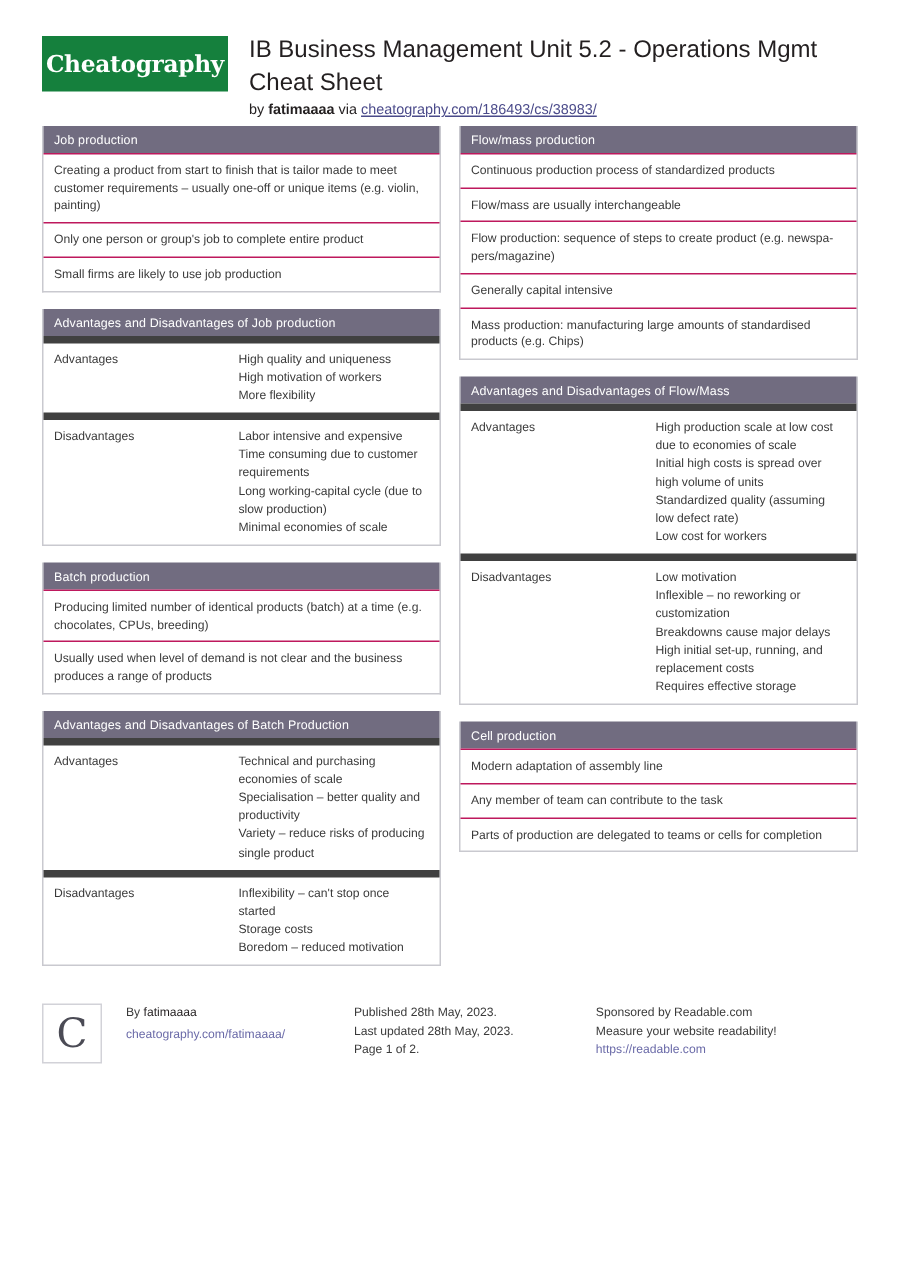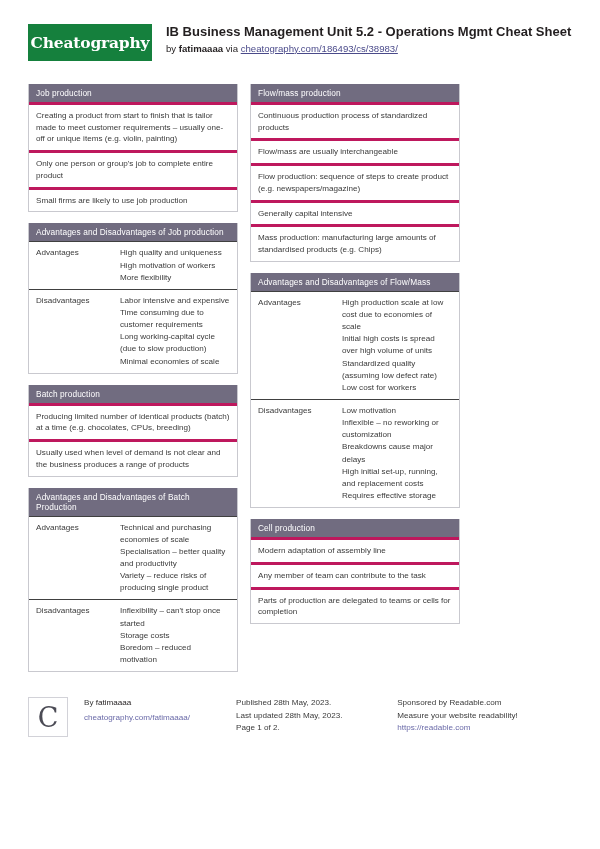--- a/index.html
+++ b/index.html
@@ -38,74 +38,75 @@
   }
   .logo-text {
     color: #ffffff;
     font-size: 15.5px;
     font-weight: bold;
     letter-spacing: -0.2px;
     font-family: "DejaVu Serif", serif;
   }
   .title-block { padding-top: 1px; }
   .doc-title {
-    font-size: 13px;
-    font-weight: bold;
+    font-size: 16px;
+    font-weight: normal;
     color: #231f20;
     line-height: 1.35;
   }
   .doc-sub {
     font-size: 9.6px;
     color: #231f20;
     margin-top: 2px;
   }
   .doc-sub b { font-weight: bold; }
   .doc-sub a { color: #4a4a8a; text-decoration: underline; }
 
   
   .columns {
     display: flex;
     gap: 12px;
     margin-top: 14px;
   }
-  .col { width: 210px; }
+  .col { width: 266px; }
 
   
   .card {
     border: 1px solid #c9c9cf;
     border-top: none;
     margin-bottom: 11px;
     background: #fff;
   }
   .card-head {
     background: #716c80;
     color: #ffffff;
     font-size: 8.3px;
     padding: 4px 6px 4px 7px;
     font-weight: normal;
     letter-spacing: 0.1px;
   }
   .row {
-    border-top: 3px solid #be185d;
+    border-top: 1px solid #be185d;
     padding: 5px 7px 5px 7px;
     font-size: 8.1px;
     line-height: 1.45;
     color: #3a3a3a;
   }
   .row:first-of-type { border-top: none; }
   .card .row:first-child { border-top: none; }
 
   
   .kv {
     display: flex;
-    border-top: 1px solid #404040;
+    border-top: 5px solid #404040;
     padding: 5px 7px 5px 7px;
     font-size: 8.1px;
     line-height: 1.5;
     color: #3a3a3a;
+    gap: 39px;
   }
   .kv .k {
     width: 64px;
     flex: none;
     padding-right: 6px;
     color: #3a3a3a;
   }
   .kv .v { flex: 1; margin-left: 20px; }
   .kv .v div { }
 

